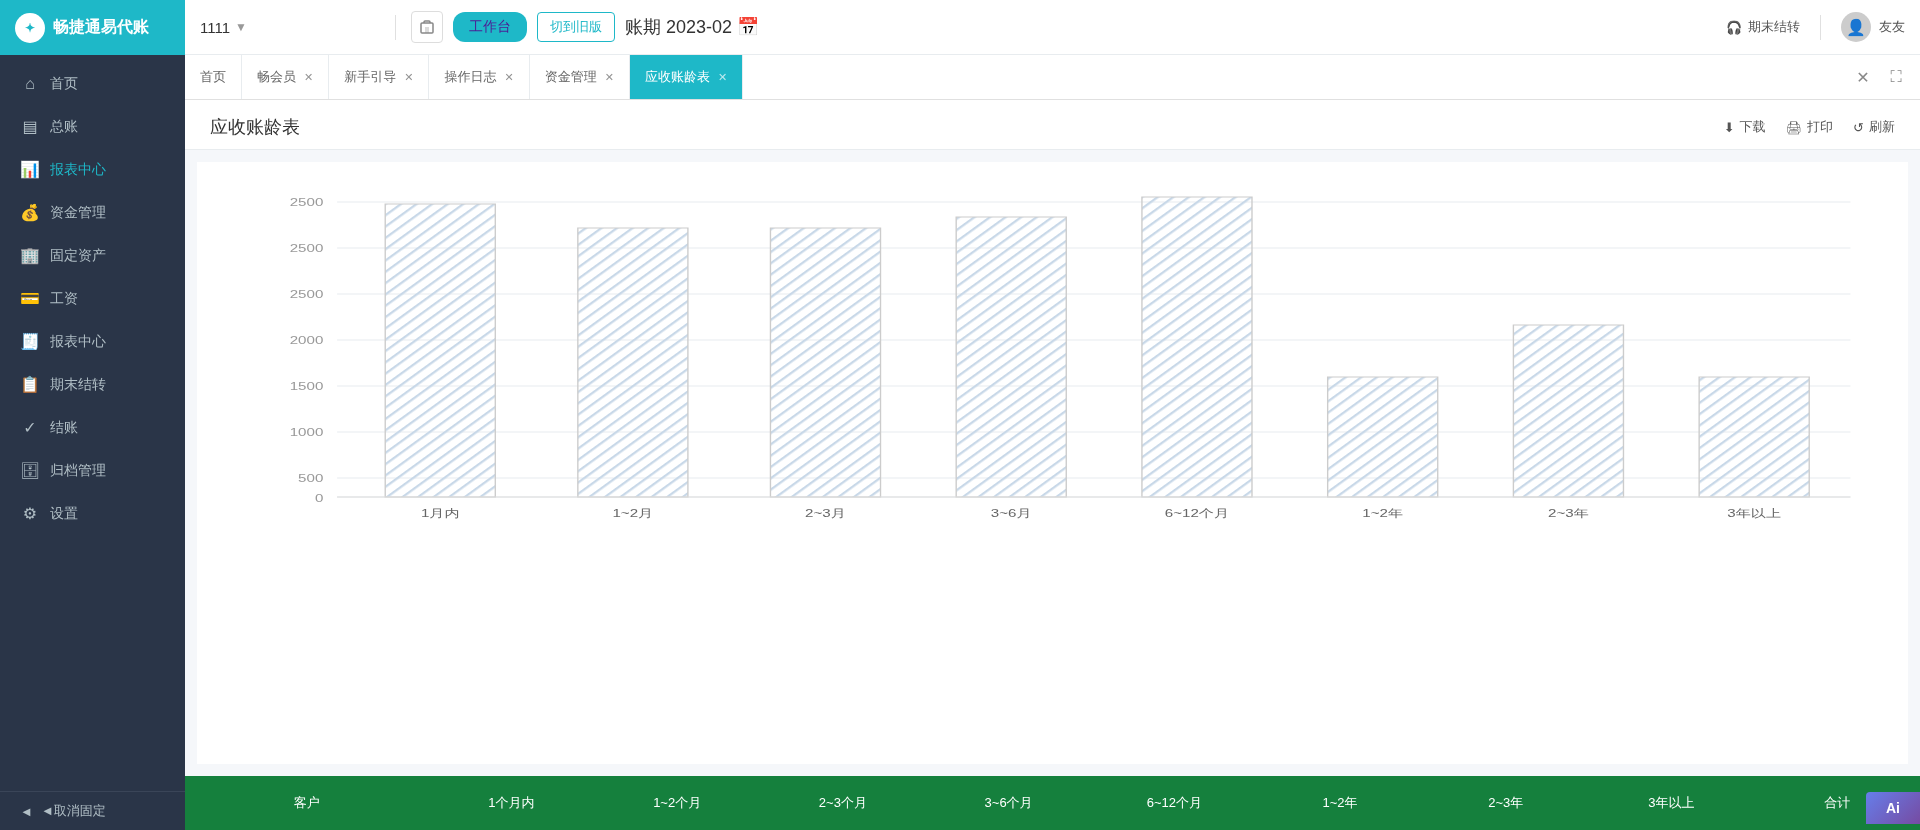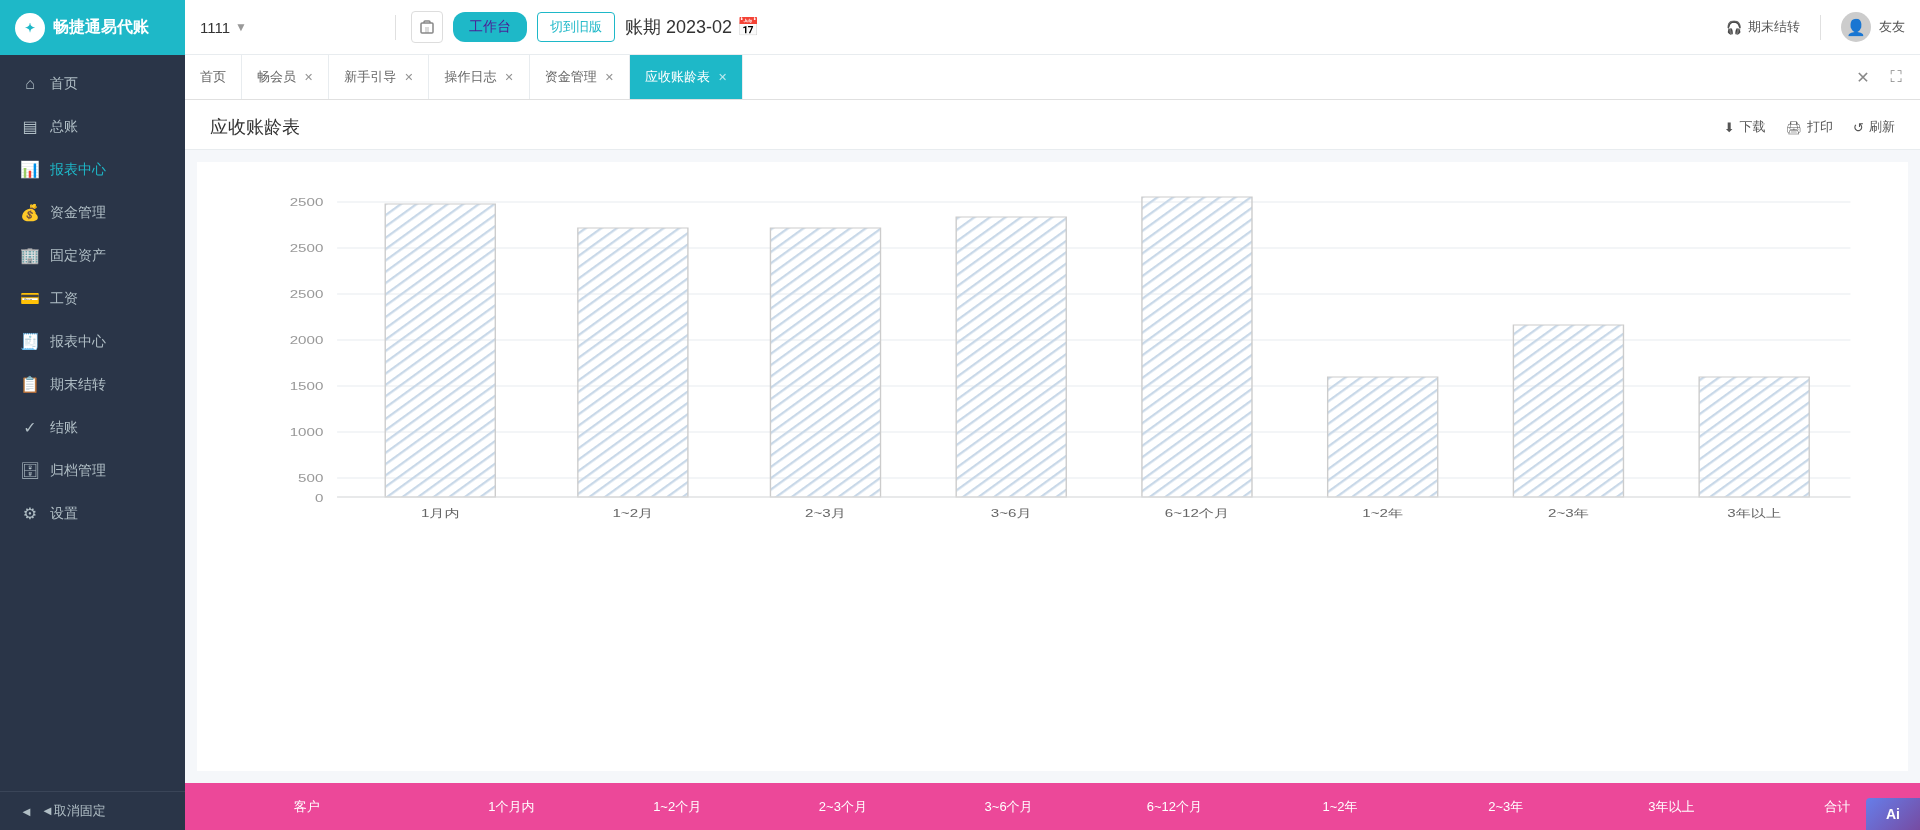--- a/index.html
+++ b/index.html
@@ -266,40 +266,40 @@
     }
 
     .chart-container {
       width: 100%;
       height: 380px;
       position: relative;
     }
 
     
     .table-header {
-      height: 47px;
-      background: #ec4899;
+      height: 54px;
+      background: #15803d;
       display: flex;
       align-items: center;
       flex-shrink: 0;
     }
     .table-col {
       flex: 1;
       text-align: center;
       color: white;
       font-size: 13px;
       font-weight: 500;
       padding: 0 5px;
     }
     .table-col:first-child { flex: 1.5; }
 
     
     .ai-badge {
       position: fixed;
-      bottom: 0;
+      bottom: 6px;
       right: 0;
       background: linear-gradient(135deg, #667eea 0%, #764ba2 100%);
       color: white;
       padding: 8px 20px;
       font-size: 14px;
       font-weight: bold;
       border-radius: 4px 0 0 0;
     }
 
     

